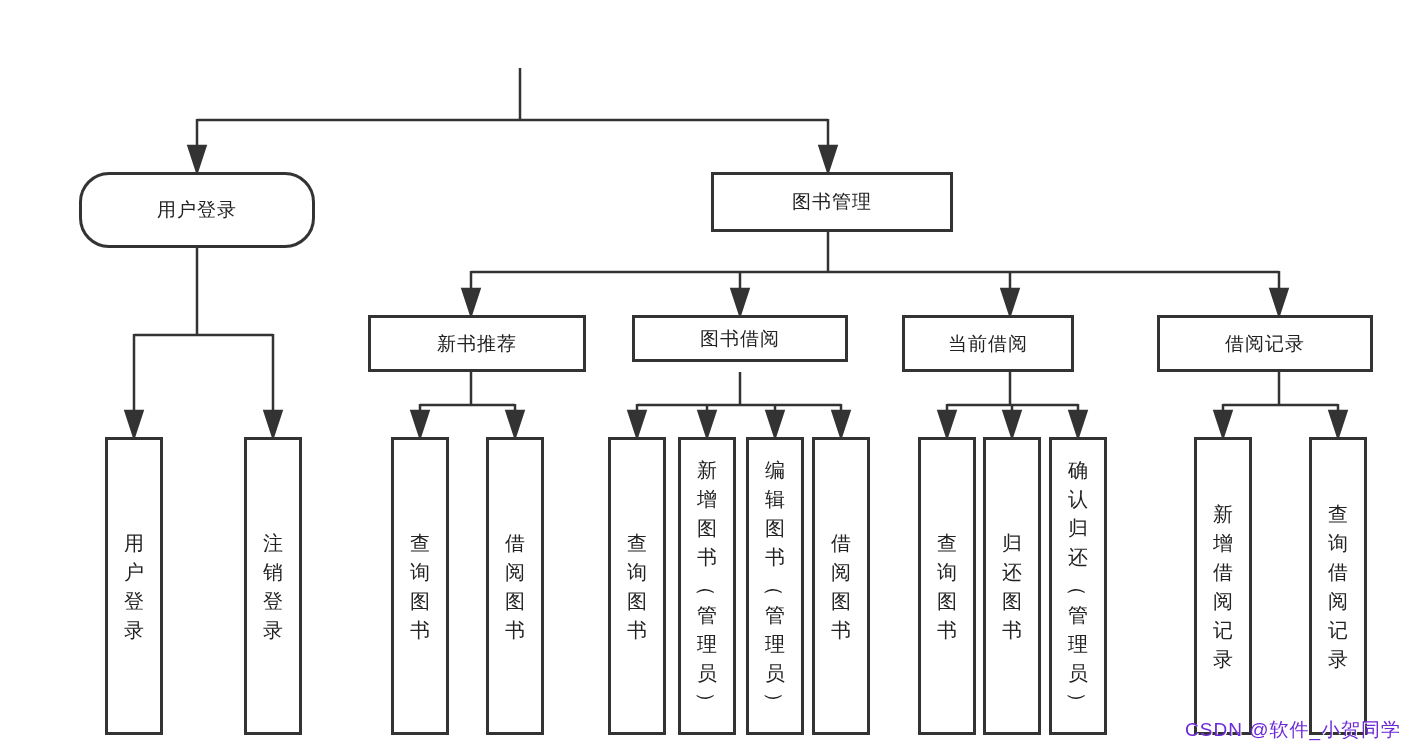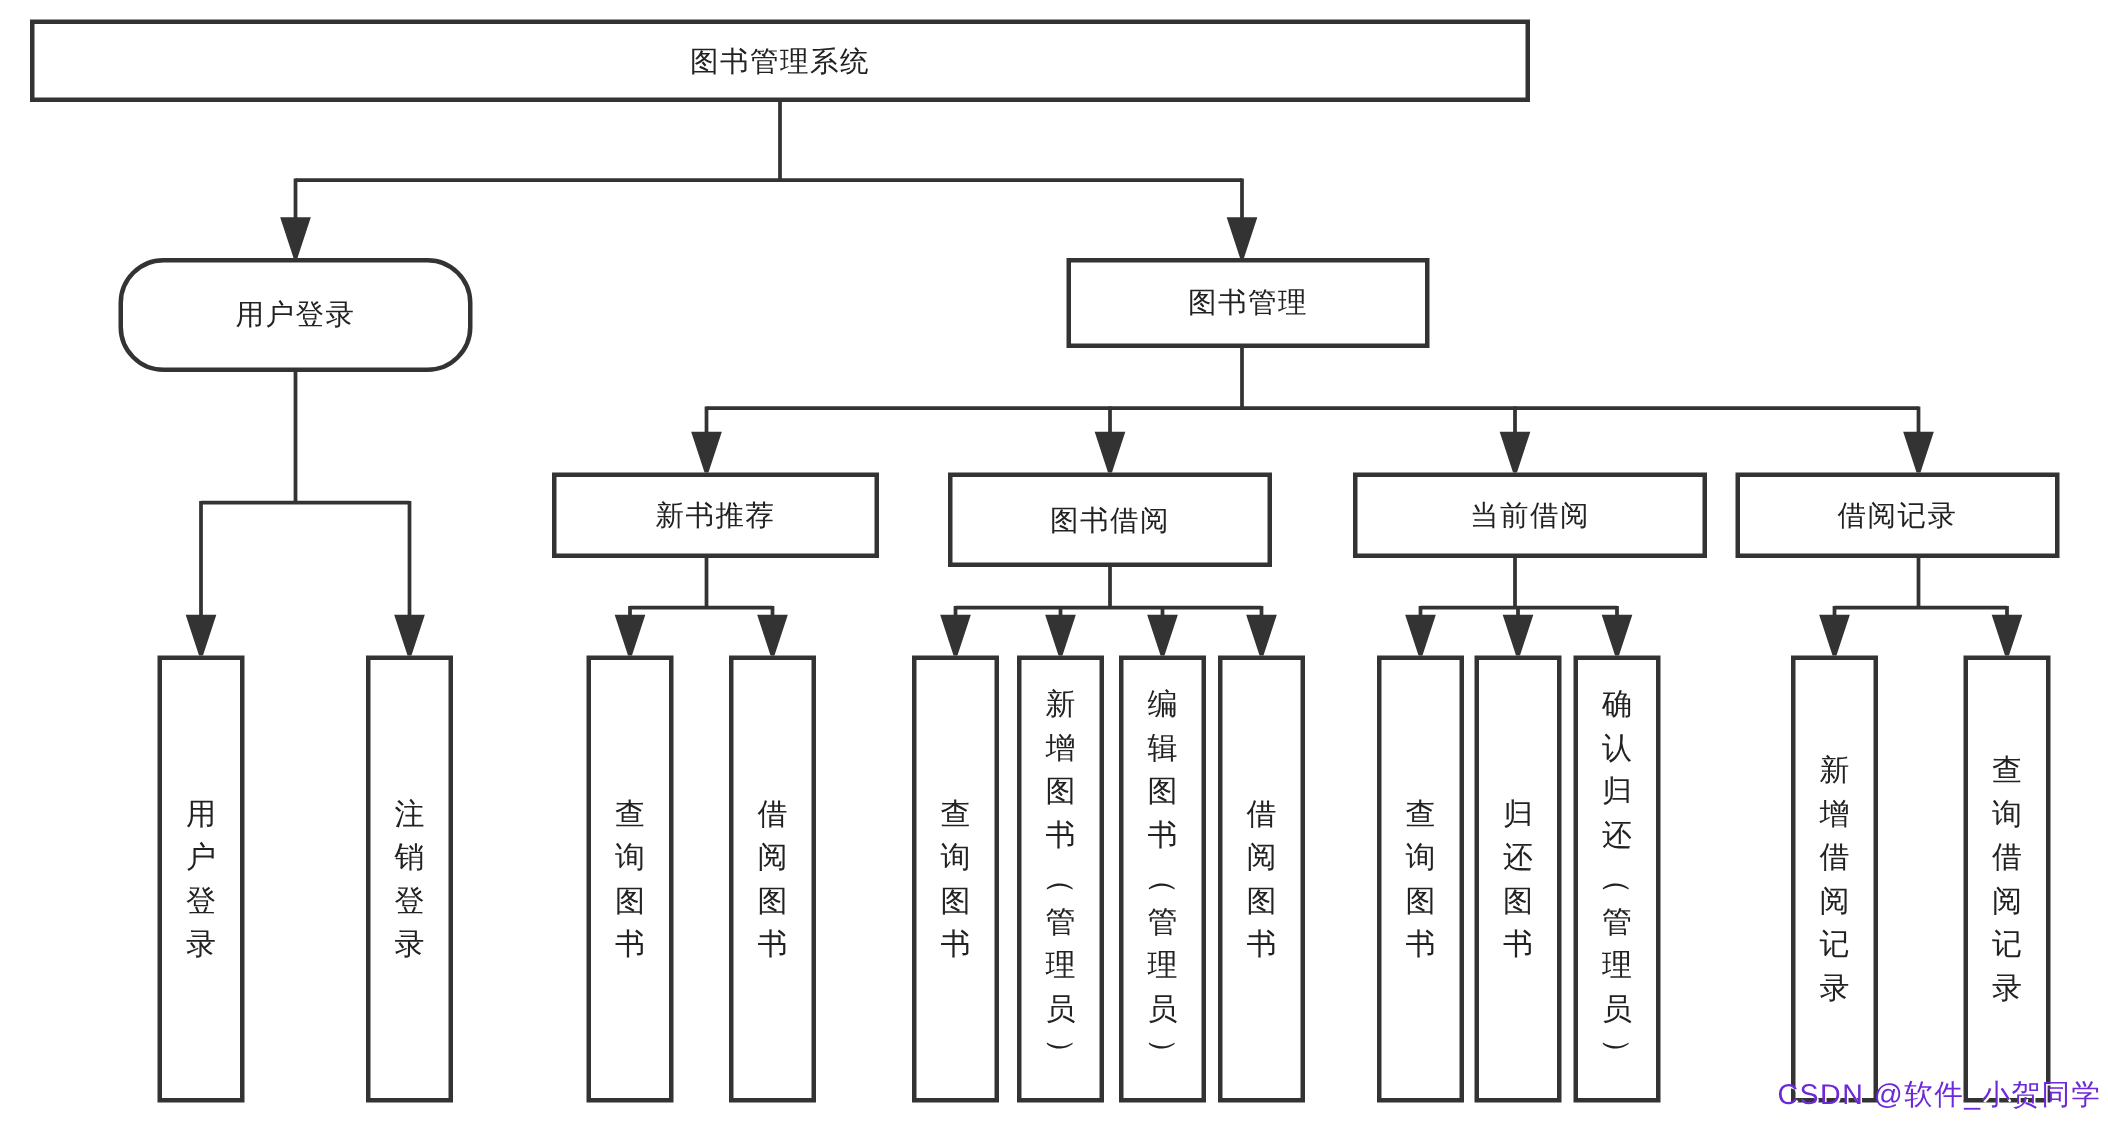--- a/index.html
+++ b/index.html
@@ -107,38 +107,35 @@
         <line x1="1279" y1="372" x2="1279" y2="405"></line>
         <line x1="1223" y1="405" x2="1338" y2="405"></line>
         <line x1="1223" y1="404" x2="1223" y2="417"></line>
         <polygon points="1214.5,411 1231.5,411 1223,437"></polygon>
         <line x1="1338" y1="404" x2="1338" y2="417"></line>
         <polygon points="1329.5,411 1346.5,411 1338,437"></polygon>
       </g>
     </g>
   </svg>
 
-  <div class="node" style="left:20px;top:13px;width:1000px;height:55px;">
-    <span>图书管理系统</span>
-  </div>
 
   <div class="node" style="left:79px;top:172px;width:236px;height:76px;border-radius:30px;">
     <span>用户登录</span>
   </div>
   <div class="node" style="left:711px;top:172px;width:242px;height:60px;align-items:center;">
     <span>图书管理</span>
   </div>
 
   <div class="node" style="left:368px;top:315px;width:218px;height:57px;font-family:Liberation Serif, serif;">
     <span>新书推荐</span>
   </div>
-  <div class="node" style="left:632px;top:315px;width:216px;height:63px;">
+  <div class="node" style="left:632px;top:315px;width:216px;height:47px;">
     <span>图书借阅</span>
   </div>
-  <div class="node" style="left:902px;top:315px;width:236px;height:57px;justify-content:center;">
+  <div class="node" style="left:902px;top:315px;width:172px;height:57px;justify-content:center;">
     <span>当前借阅</span>
   </div>
   <div class="node" style="left:1157px;top:315px;width:216px;height:57px;">
     <span>借阅记录</span>
   </div>
 
   <div class="leaf" style="left:105px;">
     <span class="vtext">
         <span>用</span>
         <span>户</span>

